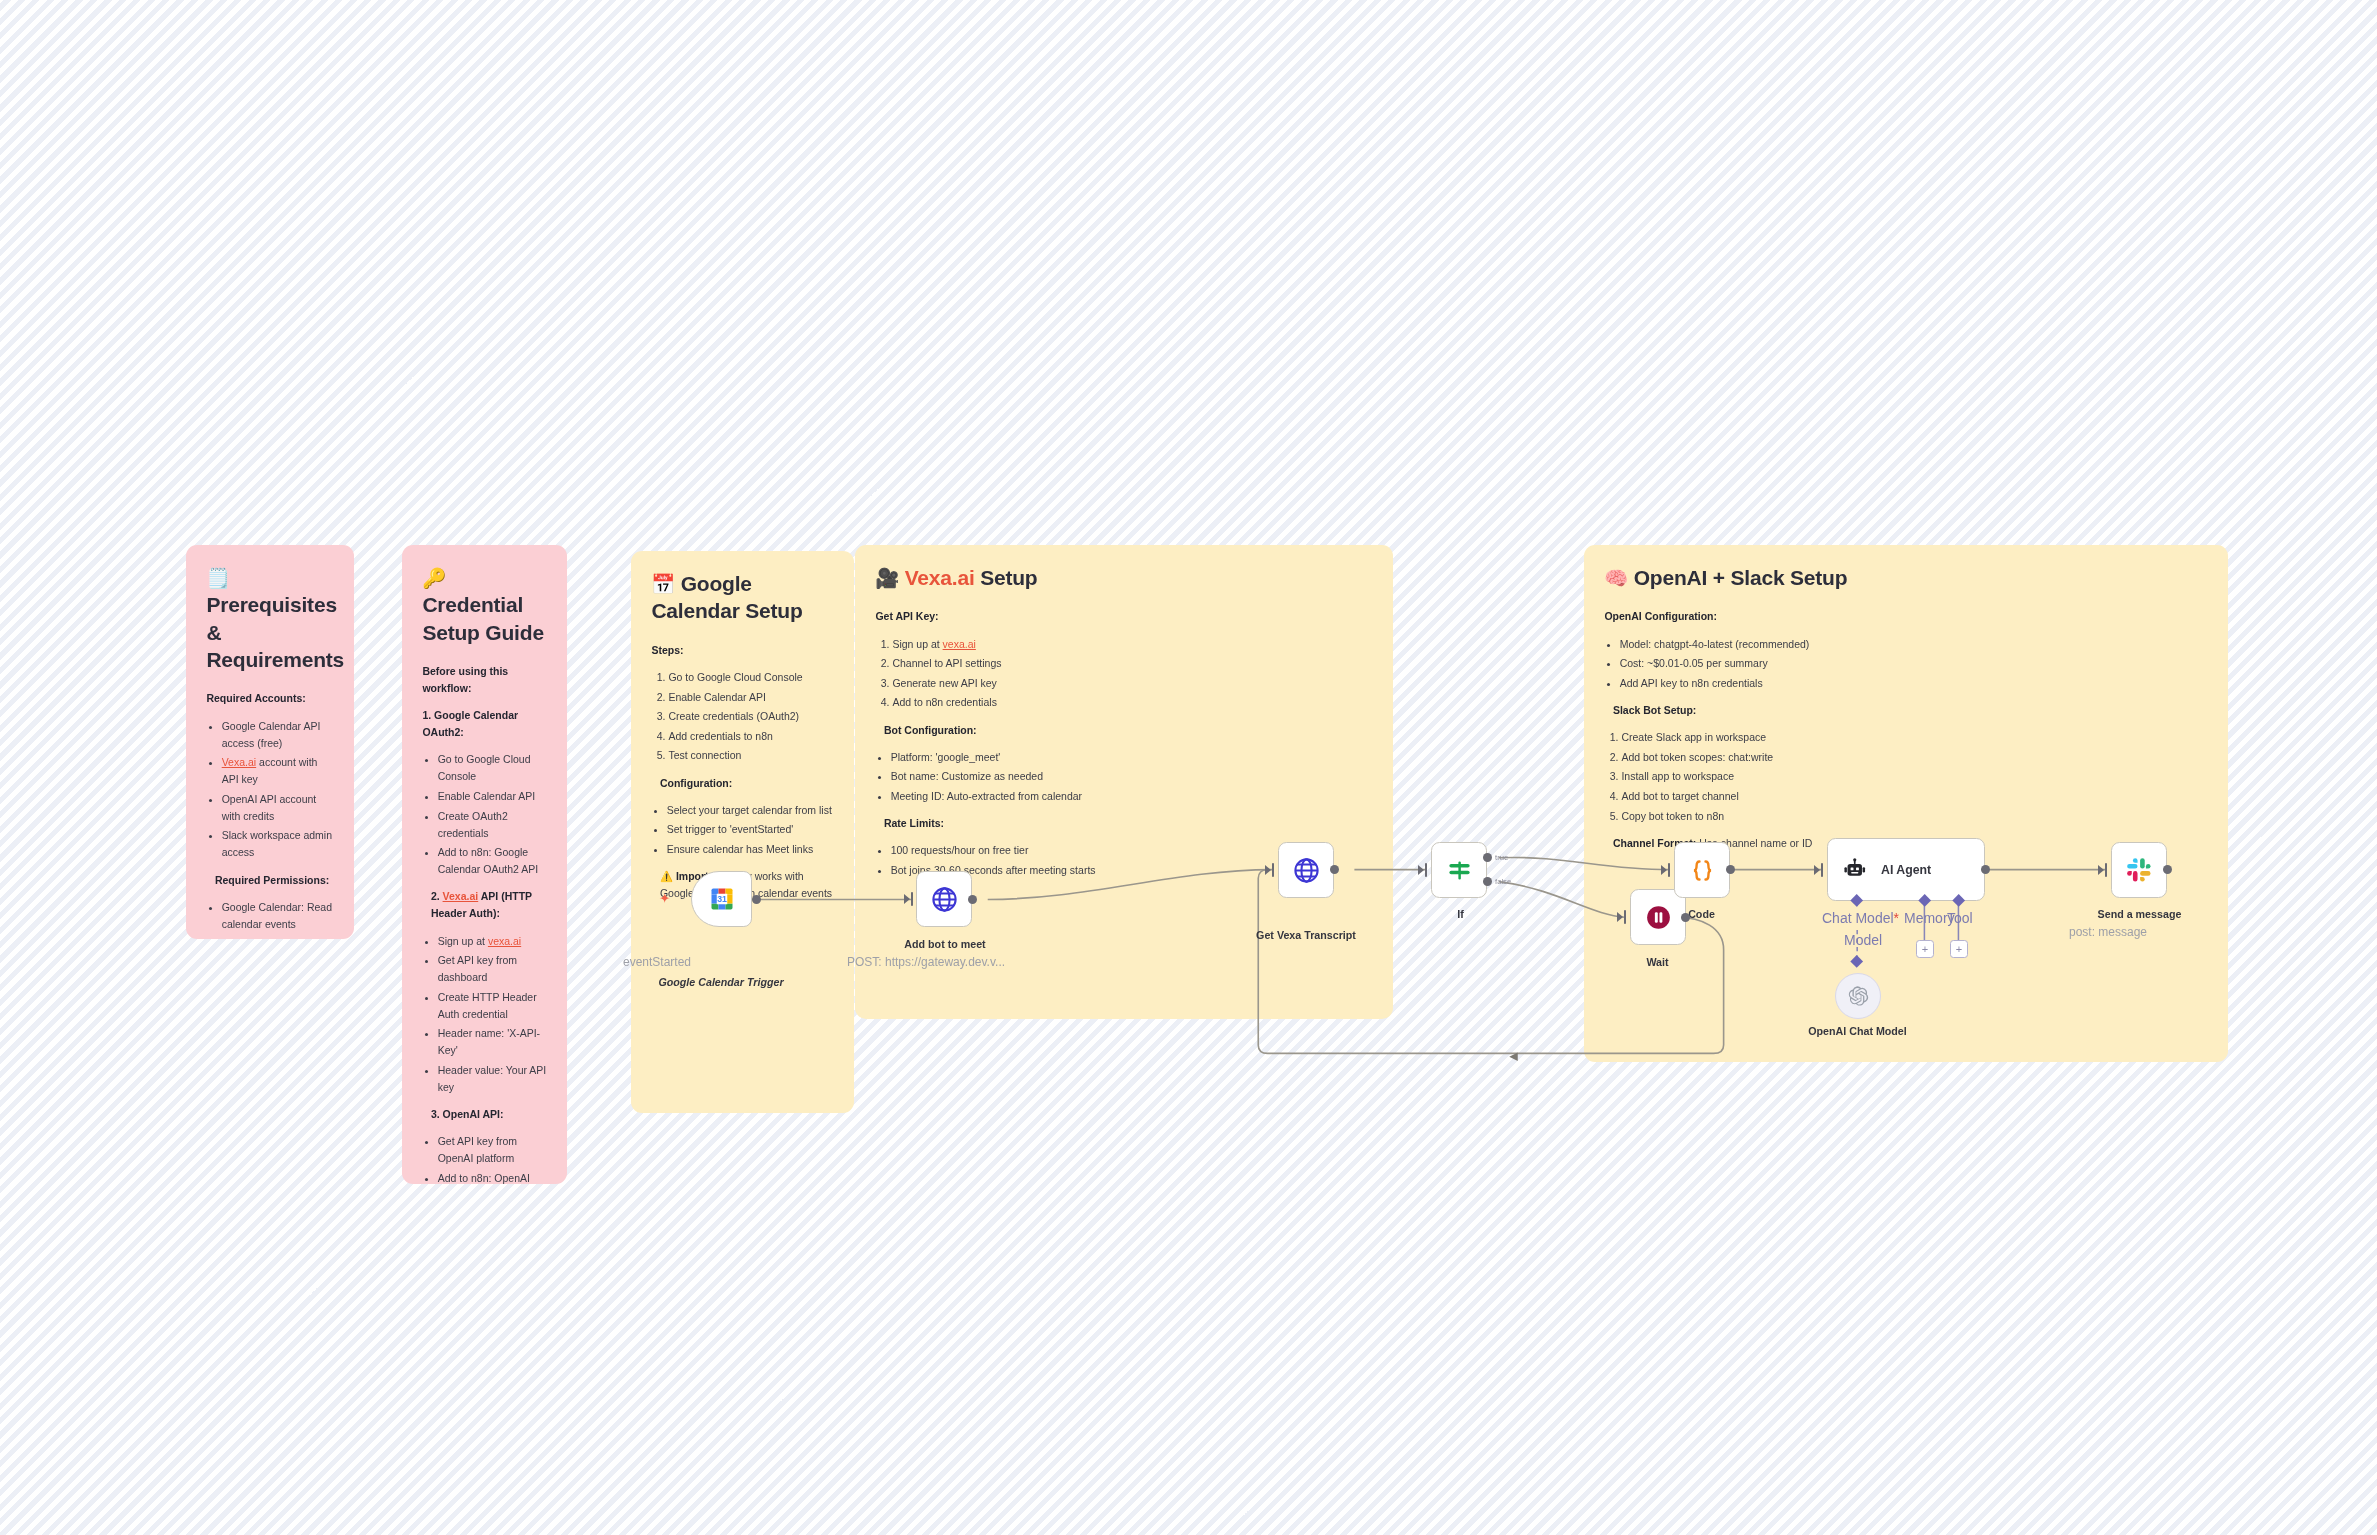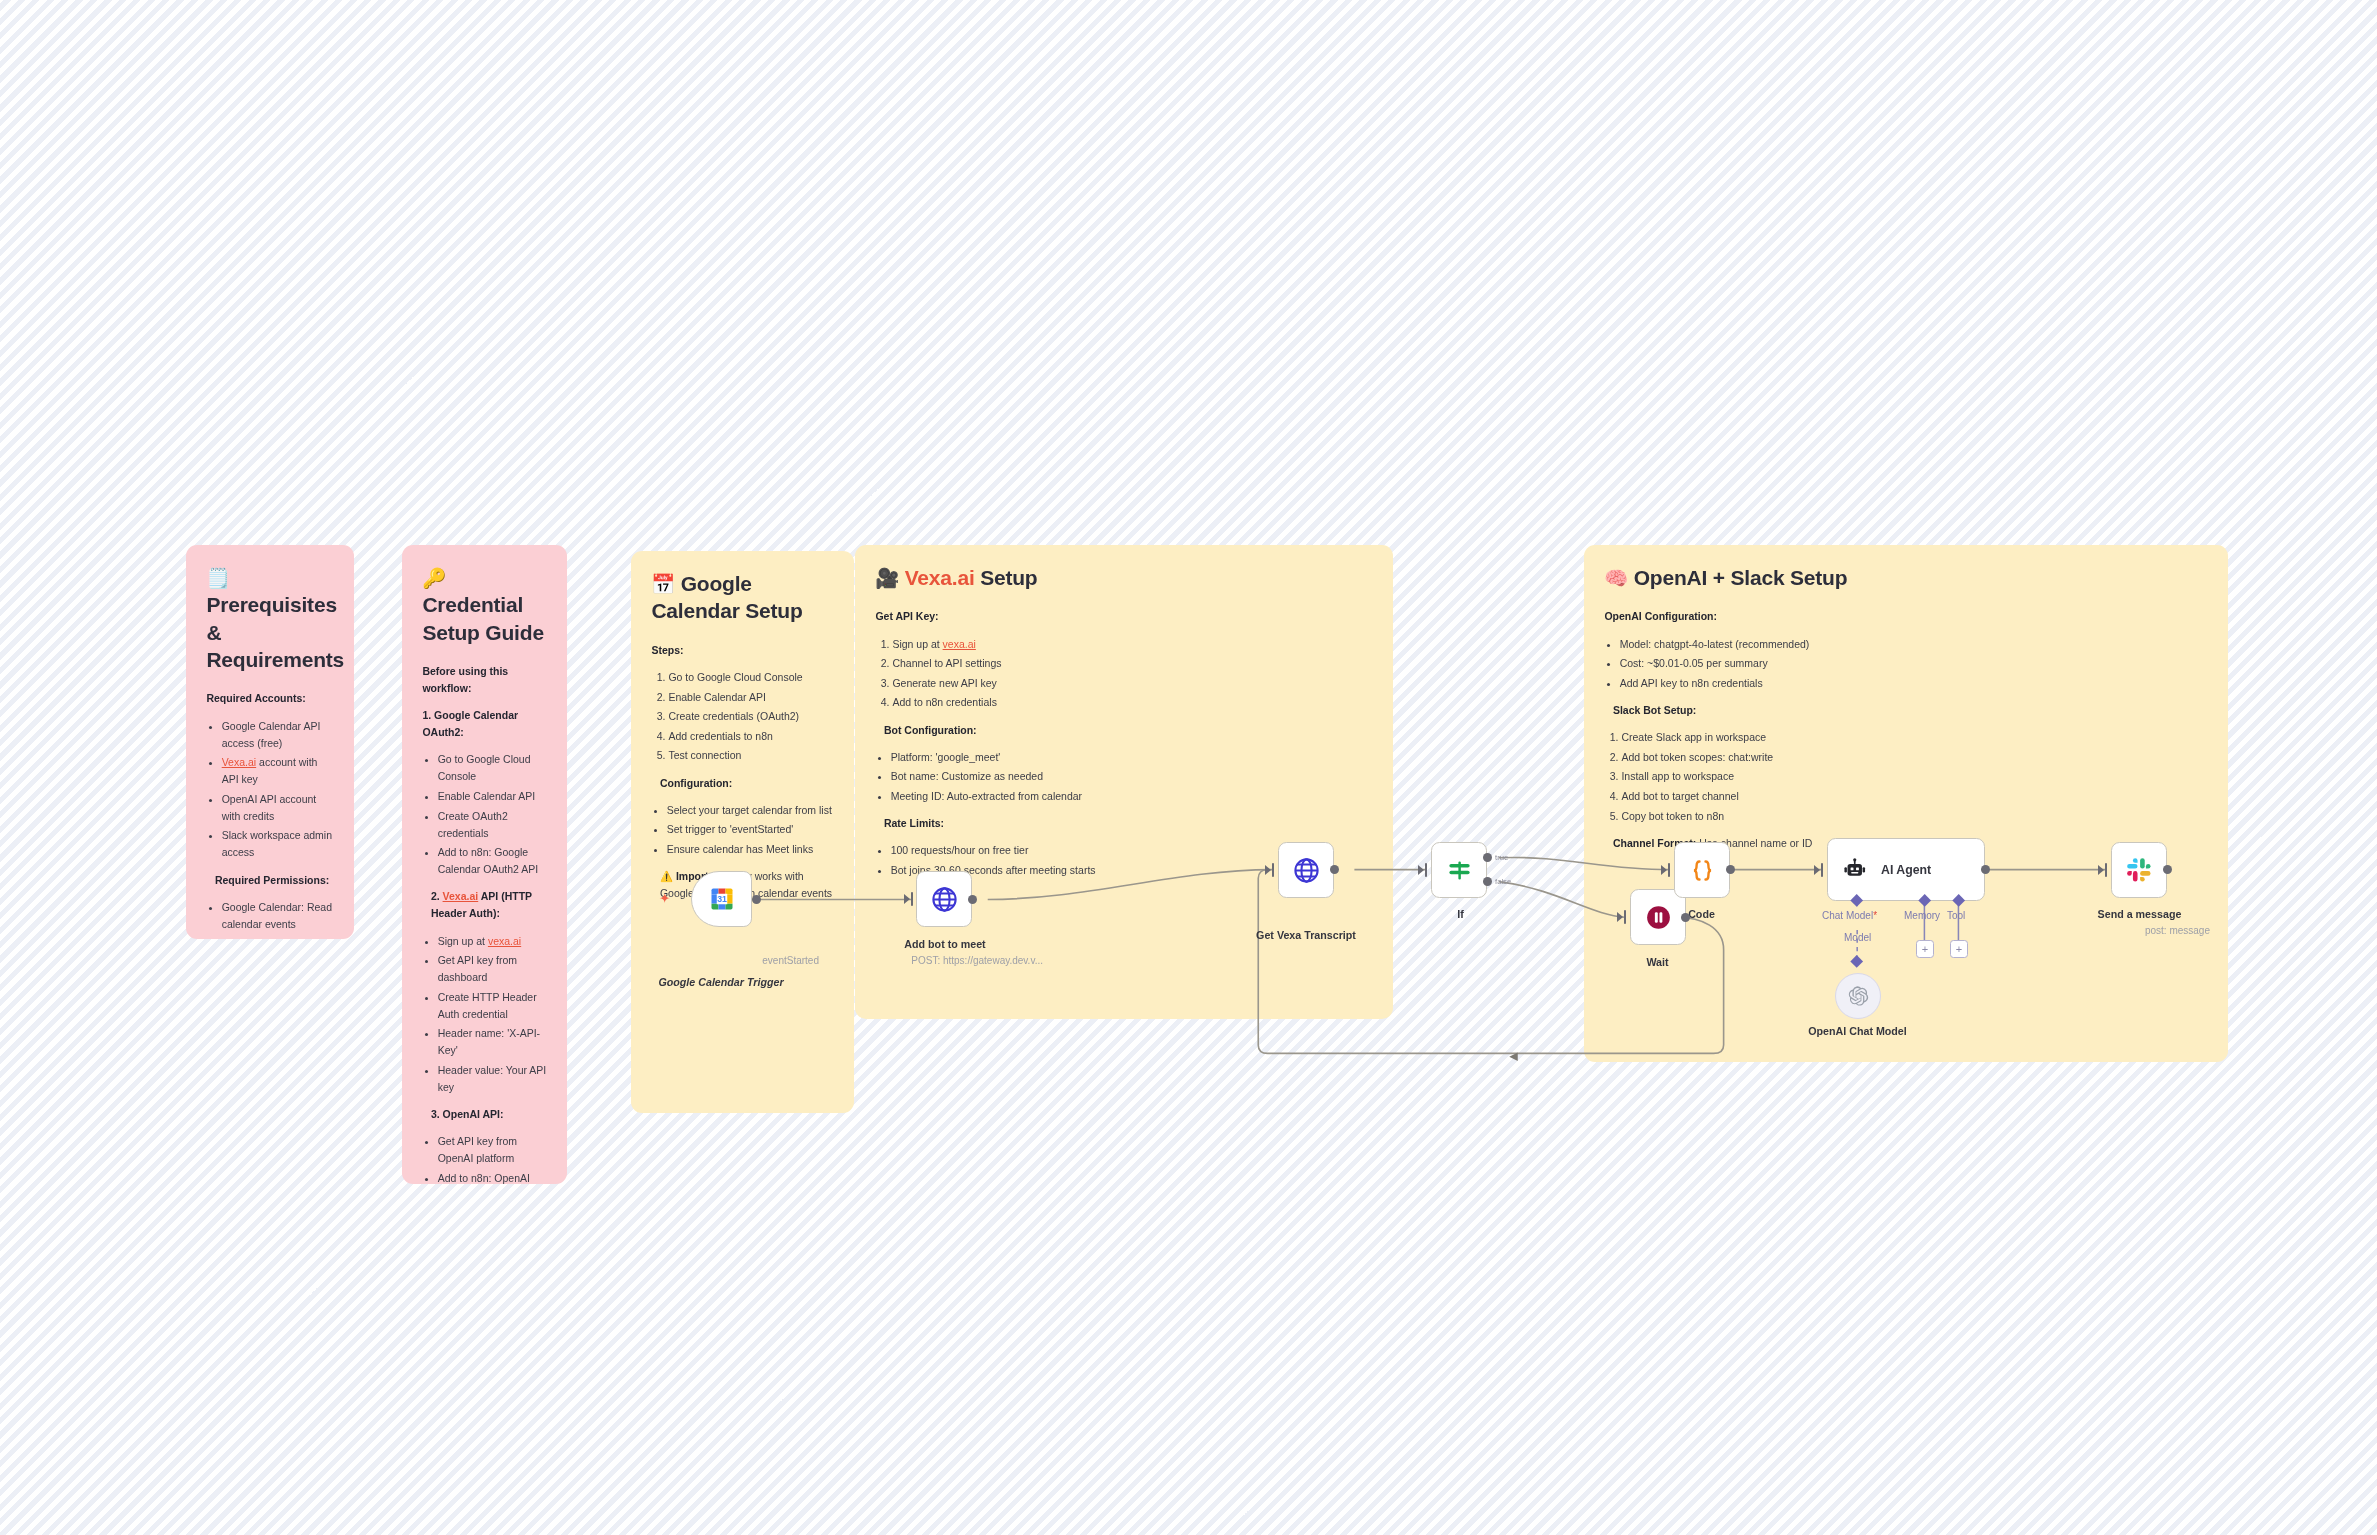--- a/index.html
+++ b/index.html
@@ -72,22 +72,22 @@
     position: absolute;
     text-align: center;
     font-size: 10.7px;
     font-weight: 600;
     color: #35363f;
     white-space: nowrap;
     z-index: 6;
   }
   .node-sub {
     position: absolute;
-    text-align: right;
-    font-size: 10px;
+    text-align: left;
+    font-size: 12px;
     color: #9ea0a8;
     white-space: nowrap;
     z-index: 6;
   }
   .dot {
     position: absolute;
     width: 9.4px; height: 9.4px;
     background: #6b6b73;
     border-radius: 50%;
     z-index: 7;
@@ -113,21 +113,21 @@
   }
   .sub-port {
     position: absolute;
     width: 9.4px; height: 9.4px;
     background: #6b66b5;
     transform: rotate(45deg);
     z-index: 7;
   }
   .sub-label {
     position: absolute;
-    font-size: 10px;
+    font-size: 14px;
     color: #7c7bb0;
     white-space: nowrap;
     z-index: 7;
   }
   .sub-label .req { color: #e0453c; }
   .plusbox {
     position: absolute;
     width: 16px; height: 16px;
     border: 1.2px solid #b4b2cf;
     border-radius: 3.4px;

